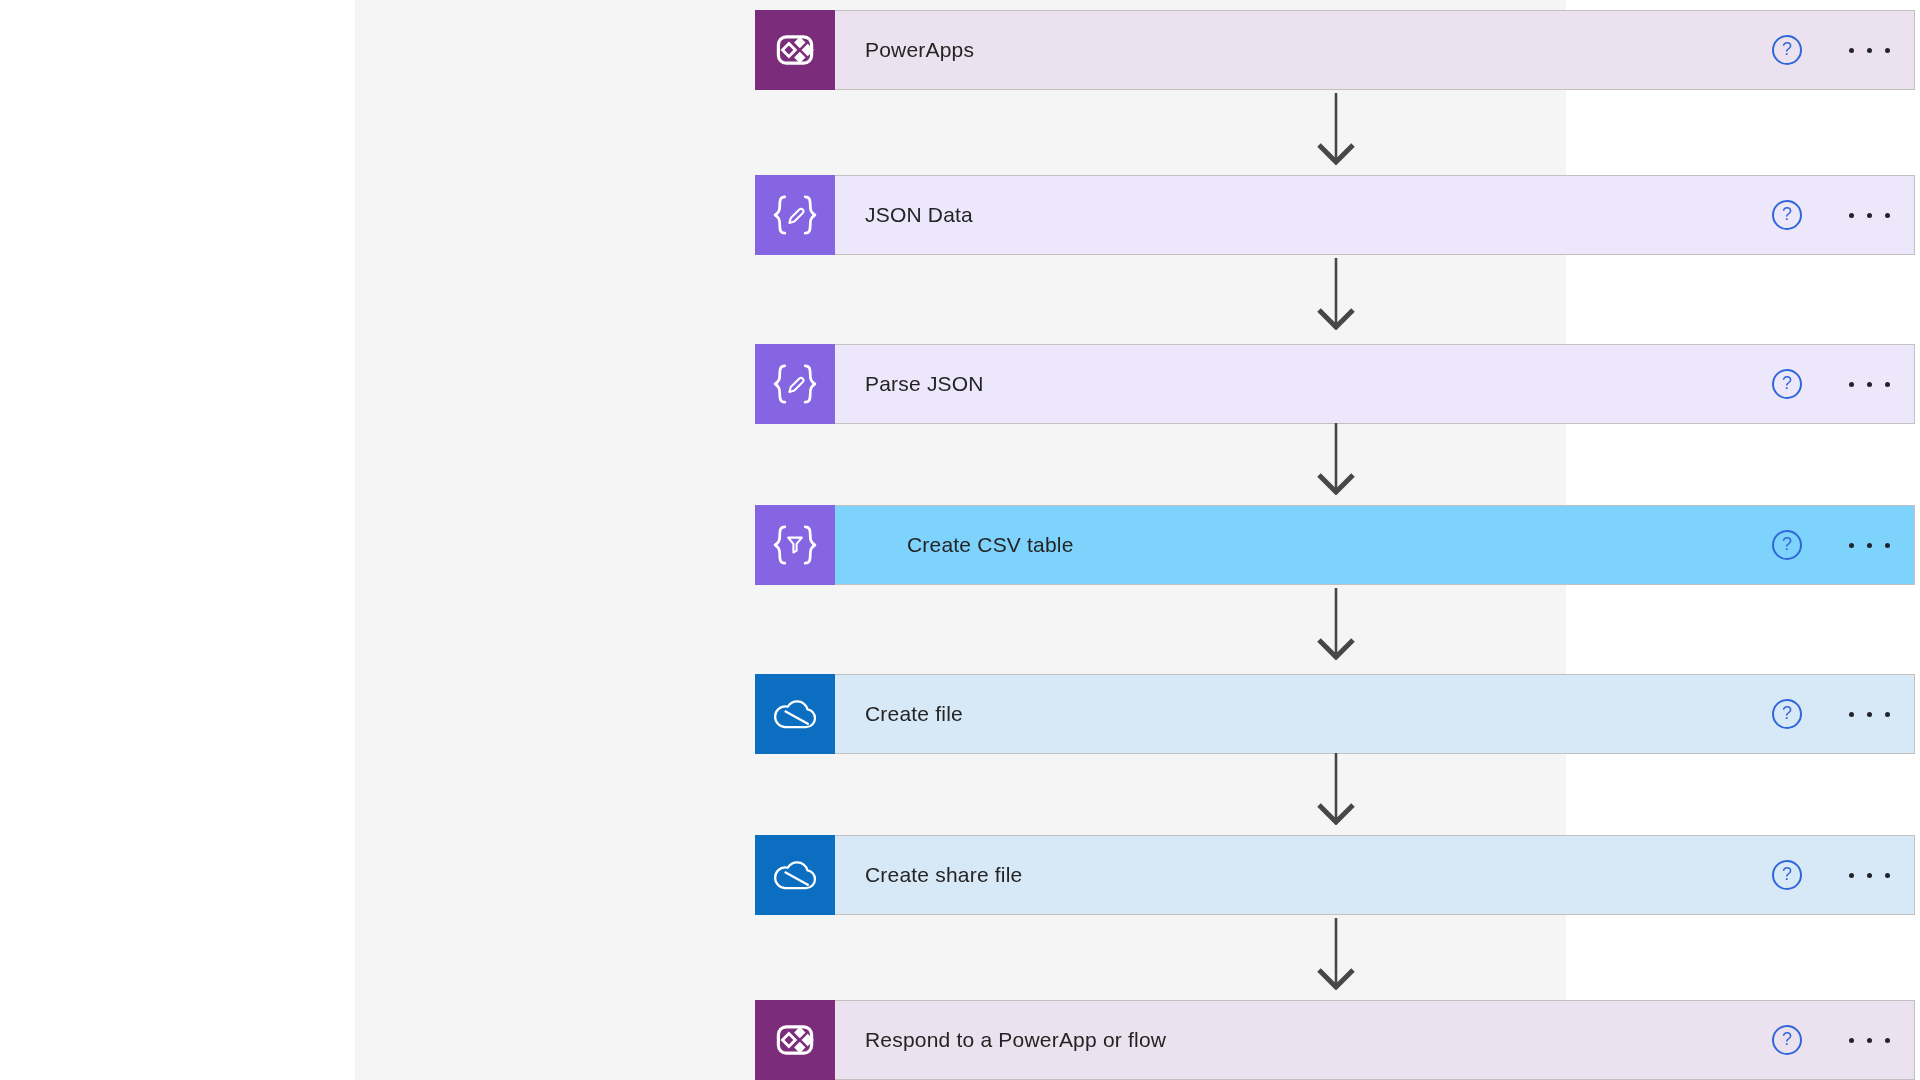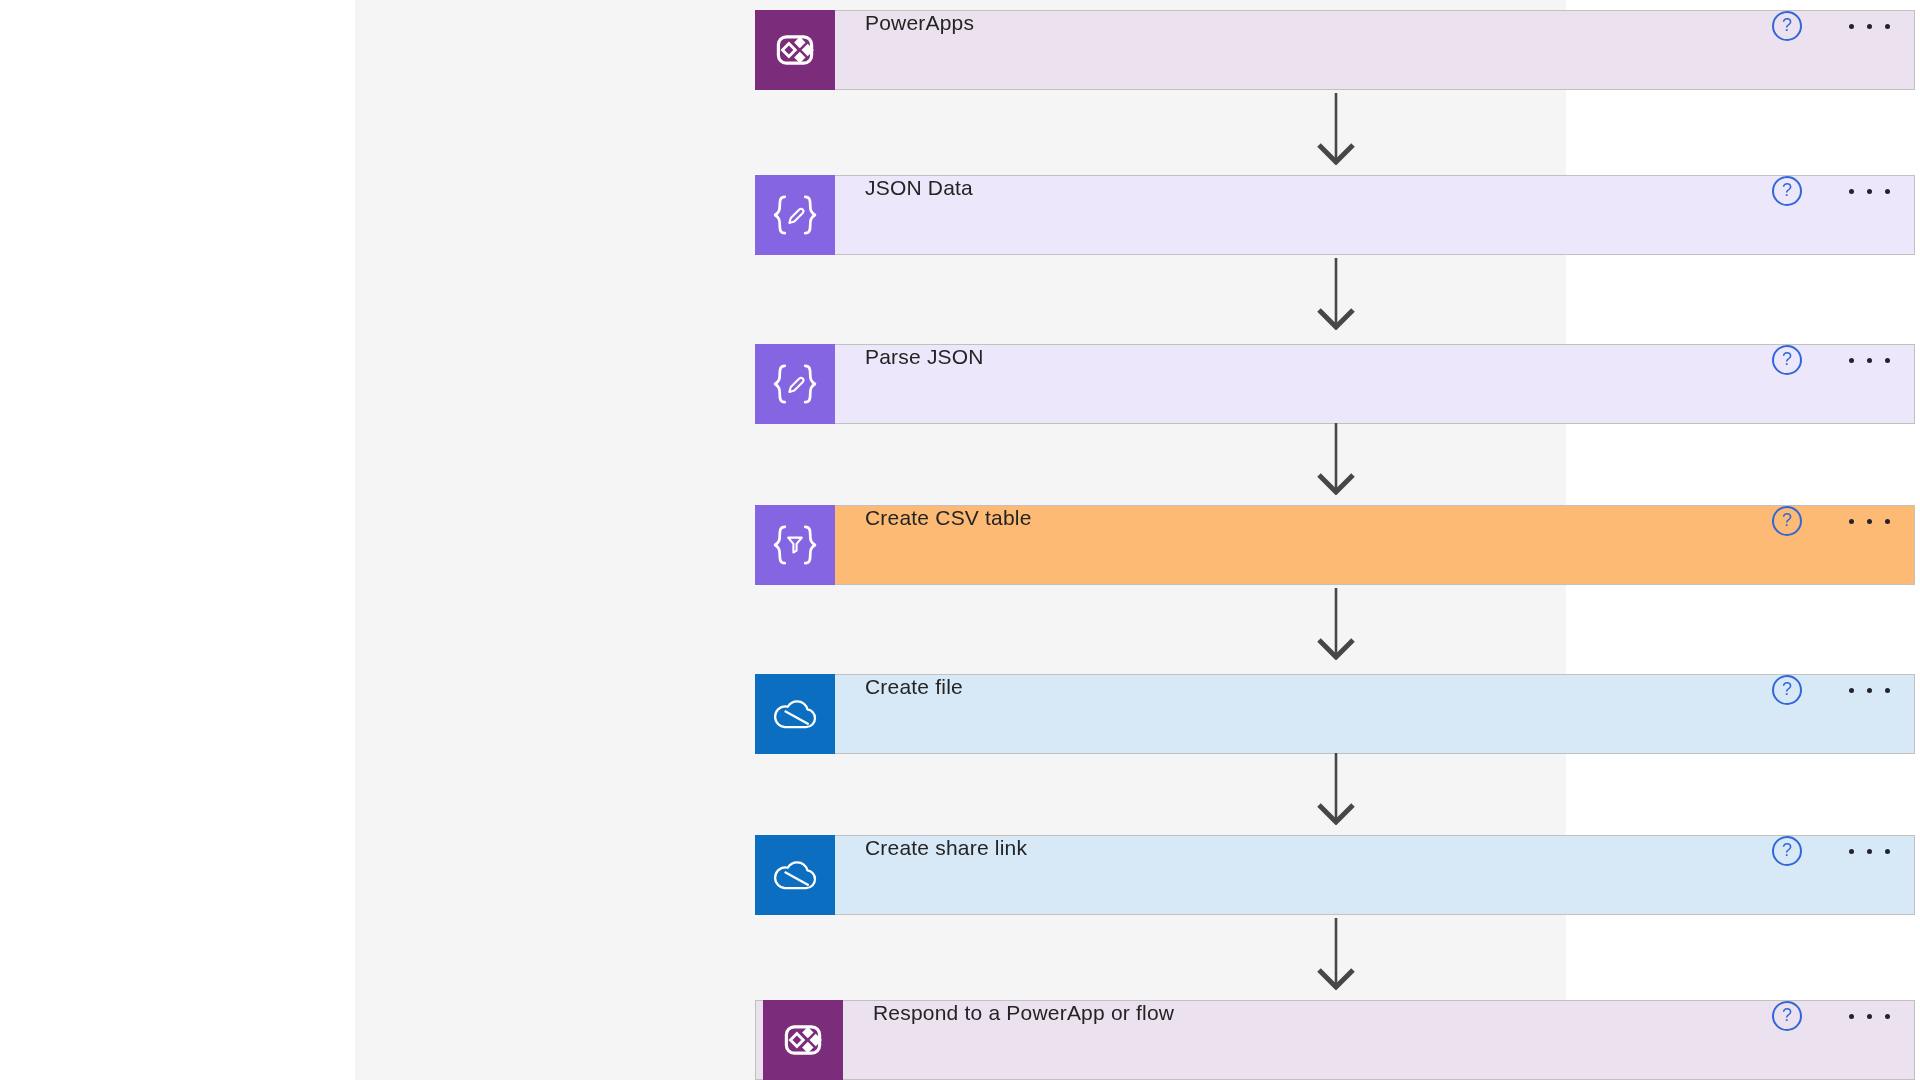--- a/index.html
+++ b/index.html
@@ -16,21 +16,21 @@
     left: 355px; top: 0;
     width: 1211px; height: 1080px;
     background: var(--canvas, #f6f5f5);
   }
 
   .step {
     position: absolute;
     left: 400px;
     width: 1160px; height: 80px;
     display: flex;
-    align-items: flex-start;
+    align-items: center;
     border: 1px solid var(--border, #c3c1bf);
     cursor: pointer;
   }
   .step-0 { top: 10px; }
   .step-1 { top: 175px; }
   .step-2 { top: 344px; }
   .step-3 { top: 505px; }
   .step-4 { top: 674px; }
   .step-5 { top: 835px; }
   .step-6 { top: 1000px; }
@@ -185,21 +185,21 @@
             <span>?</span>
           </button>
         <button class="menu-btn">
             <span class="dot"></span>
             <span class="dot"></span>
             <span class="dot"></span>
           </button>
       </div>
     </div>
 
-    <div class="step step-3" style="background: #fdba74;">
+    <div class="step step-3" style="background: #7dd3fc; gap: 42px;">
       <div class="tile" style="background: rgb(134, 101, 226);">
         <svg width="50" height="46" viewBox="0 0 44 40">
             <use href="#ico-braces"></use>
             <use href="#ico-funnel"></use>
           </svg>
       </div>
       <span class="step-label">Create CSV table</span>
       <div class="controls">
         <button class="help-btn">
             <span>?</span>
@@ -230,34 +230,34 @@
           </button>
       </div>
     </div>
 
     <div class="step step-5" style="background: rgb(215, 232, 247);">
       <div class="tile" style="background: rgb(12, 110, 192);">
         <svg width="48" height="33" viewBox="0 0 42 28">
             <use href="#ico-onedrive"></use>
           </svg>
       </div>
-      <span class="step-label">Create share link</span>
-      <div class="controls">
-        <button class="help-btn">
-            <span>?</span>
-          </button>
-        <button class="menu-btn">
-            <span class="dot"></span>
-            <span class="dot"></span>
-            <span class="dot"></span>
-          </button>
-      </div>
-    </div>
-
-    <div class="step step-6" style="background: rgb(236, 225, 238); padding-left: 8px;">
+      <span class="step-label">Create share file</span>
+      <div class="controls">
+        <button class="help-btn">
+            <span>?</span>
+          </button>
+        <button class="menu-btn">
+            <span class="dot"></span>
+            <span class="dot"></span>
+            <span class="dot"></span>
+          </button>
+      </div>
+    </div>
+
+    <div class="step step-6" style="background: rgb(236, 225, 238);">
       <div class="tile" style="background: rgb(123, 45, 123);">
         <svg width="56" height="56" viewBox="0 0 64 64">
             <use href="#ico-powerapps"></use>
           </svg>
       </div>
       <span class="step-label">Respond to a PowerApp or flow</span>
       <div class="controls">
         <button class="help-btn">
             <span>?</span>
           </button>

